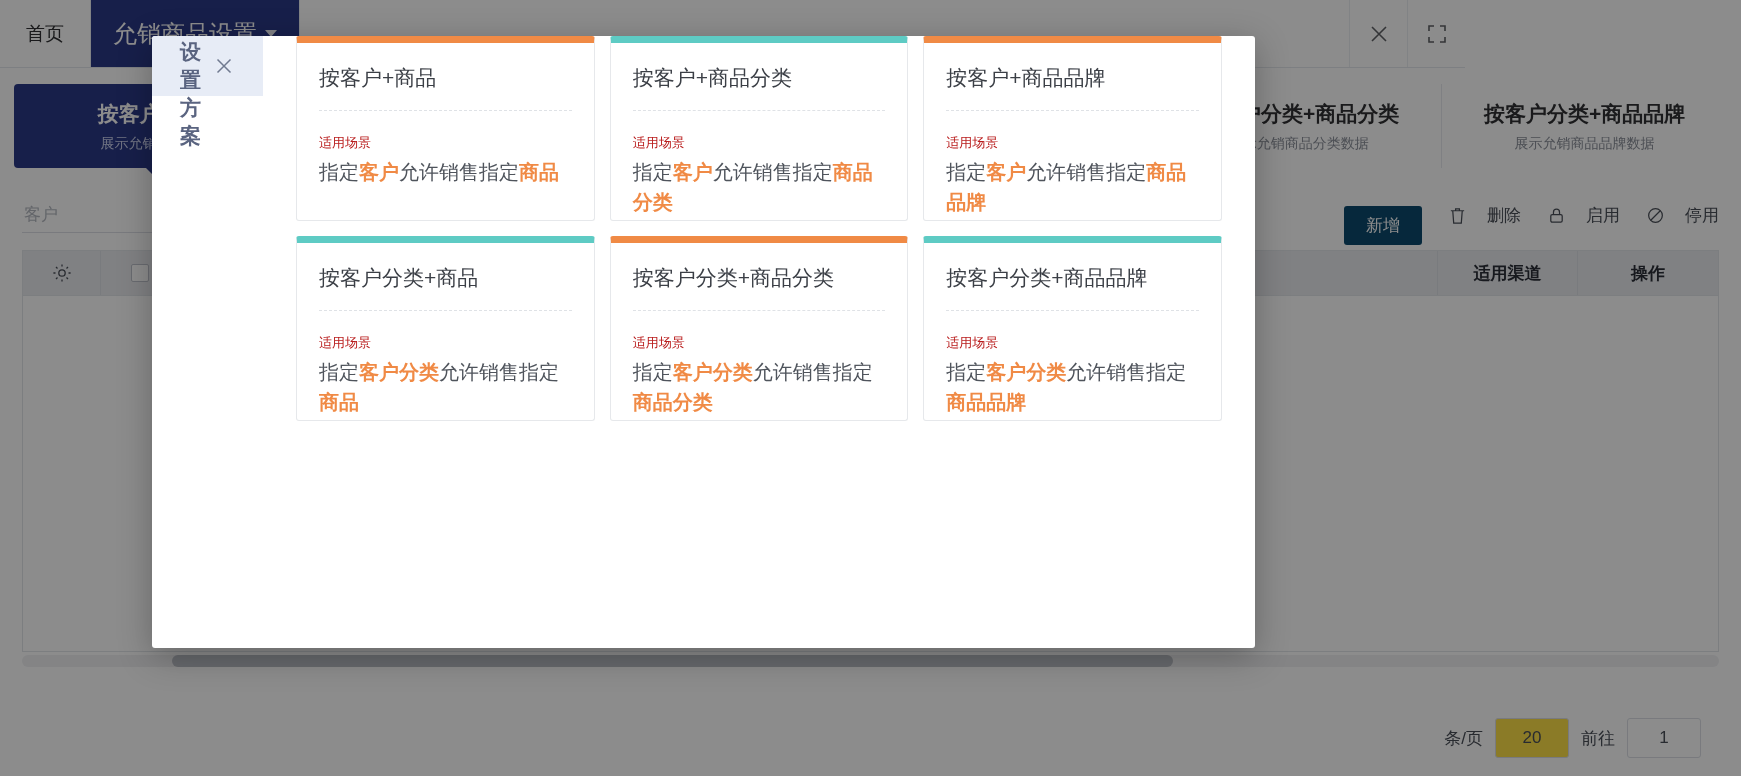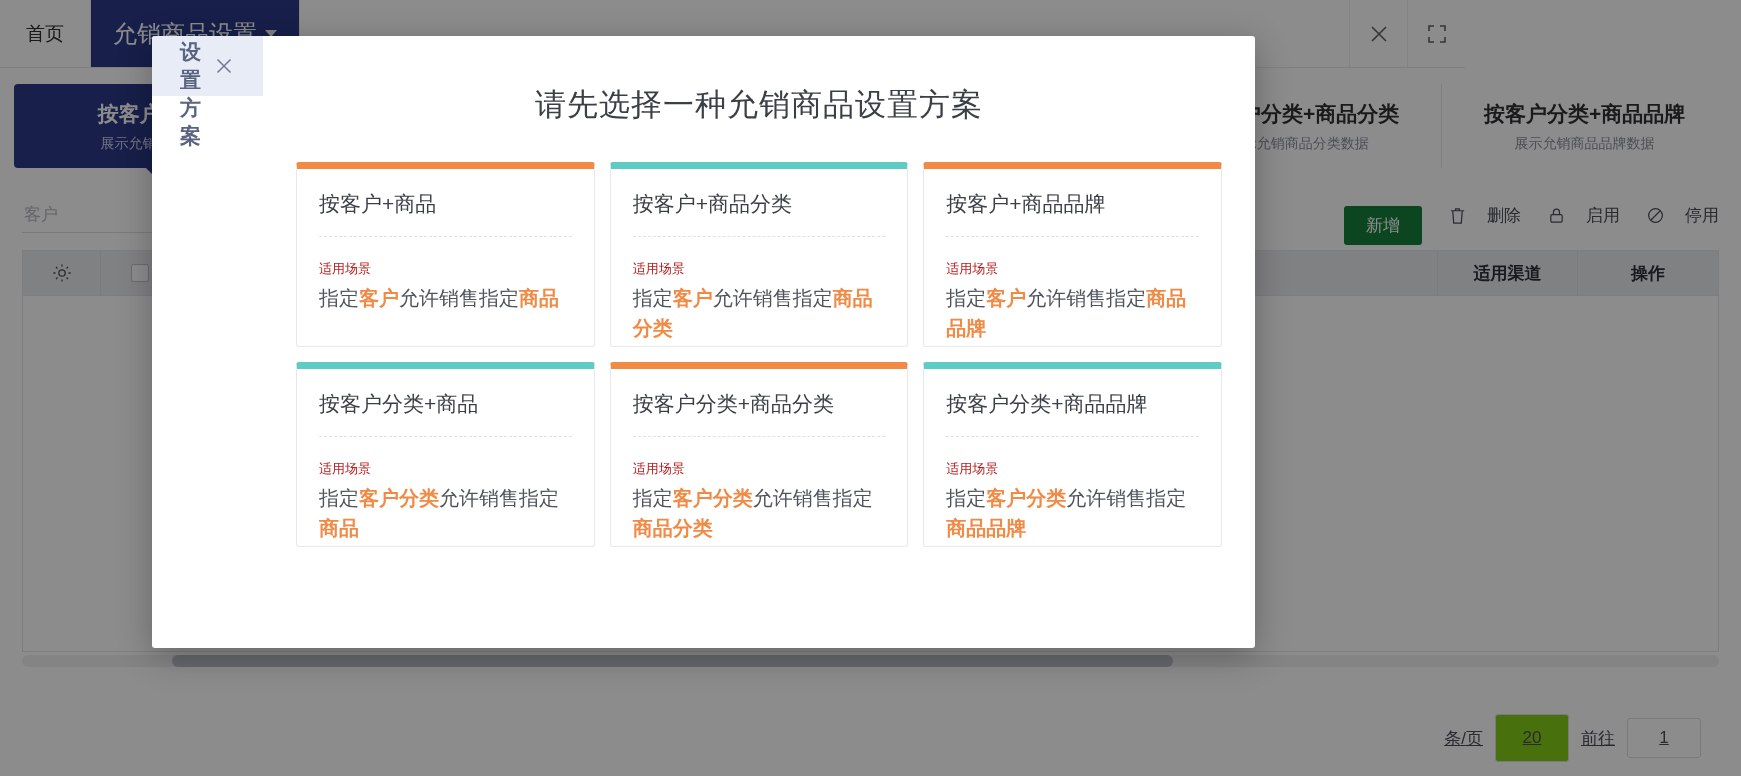--- a/index.html
+++ b/index.html
@@ -67,21 +67,21 @@
   .filter-row {
     position: absolute; left: 0; top: 186px; width: 1741px; height: 58px;
     display: flex; align-items: center; padding: 0 22px; gap: 16px;
   }
   .field {
     width: 210px; border-bottom: 1px solid #dcdfe6; padding: 6px 2px;
     font-size: 17px; color: #b4b8c0;
   }
   .toolbar-right { margin-left: auto; display: flex; align-items: center; gap: 26px; }
   .tb-primary {
-    background: #15803d; color: #fff; font-size: 17px;
+    background: #0c4a6e; color: #fff; font-size: 17px;
     padding: 8px 22px; border-radius: 3px; border: none; margin-top: 20px;
   }
   .tb-action {
     display: flex; align-items: center; gap: 20px;
     font-size: 17px; color: #4a4f58;
   }
   .tb-action svg { display: block; }
 
   .table-head {
     position: absolute; left: 22px; top: 250px; width: 1697px; height: 46px;
@@ -112,25 +112,25 @@
     background: #f0f1f3; border-radius: 6px;
   }
   .hscroll .thumb {
     position: absolute; left: 150px; top: 0; width: 1001px; height: 12px;
     background: #bcbfc6; border-radius: 6px;
   }
 
   .pager {
     position: absolute; left: 0; top: 700px; width: 1741px; height: 76px;
     display: flex; align-items: center; justify-content: flex-end;
-    gap: 12px; padding: 0 40px; font-size: 17px; color: #4a4f58; text-decoration: underline;
+    gap: 12px; padding: 0 40px; font-size: 17px; color: #4a4f58;
   }
   .pager .sel-box {
-    width: 74px; height: 48px; border: 1px solid #dcdfe6; border-radius: 3px;
-    background: #84cc16; display: flex; align-items: center; justify-content: center;
+    width: 74px; height: 40px; border: 1px solid #dcdfe6; border-radius: 3px;
+    background: #fde047; display: flex; align-items: center; justify-content: center;
   }
   .pager .num-box {
     width: 74px; height: 40px; border: 1px solid #dcdfe6; border-radius: 3px;
     background: #fff; display: flex; align-items: center; justify-content: center;
   }
 
   
   #overlay {
     position: absolute; inset: 0; background: rgba(0,0,0,0.45);
   }
@@ -306,21 +306,20 @@
     <div class="modal-header">
       <div class="modal-title">选择设置方案</div>
       <div class="modal-close">
         <svg width="22" height="22" viewBox="0 0 22 22" fill="none" stroke="#707a90" stroke-width="1.5">
           <path d="M4.5 4.5 L17.5 17.5 M17.5 4.5 L4.5 17.5"></path>
         </svg>
       </div>
     </div>
 
     <div class="modal-body">
-      <div class="main-title">请先选择一种允销商品设置方案</div>
 
       <div class="card-grid">
 
         <div class="scheme-card" style="border-top-color: rgb(240, 138, 69);">
           <div class="ct">按客户+商品</div>
           <div class="divider"></div>
           <div class="scene-label">适用场景</div>
           <div class="scene-desc"><span>指定</span><b>客户</b><span>允许销售指定</span><b>商品</b></div>
         </div>
 

